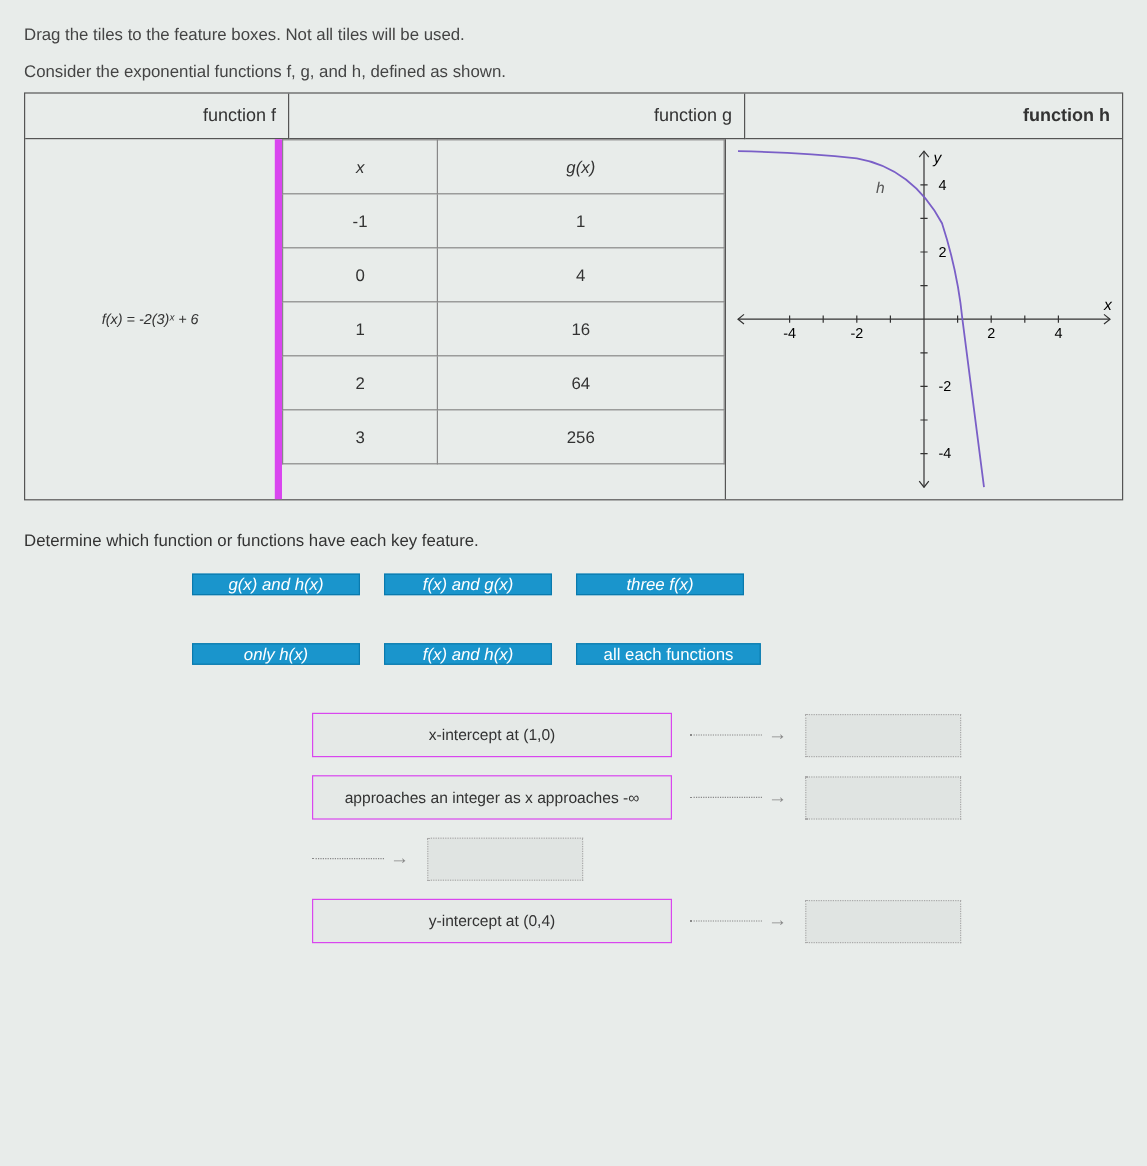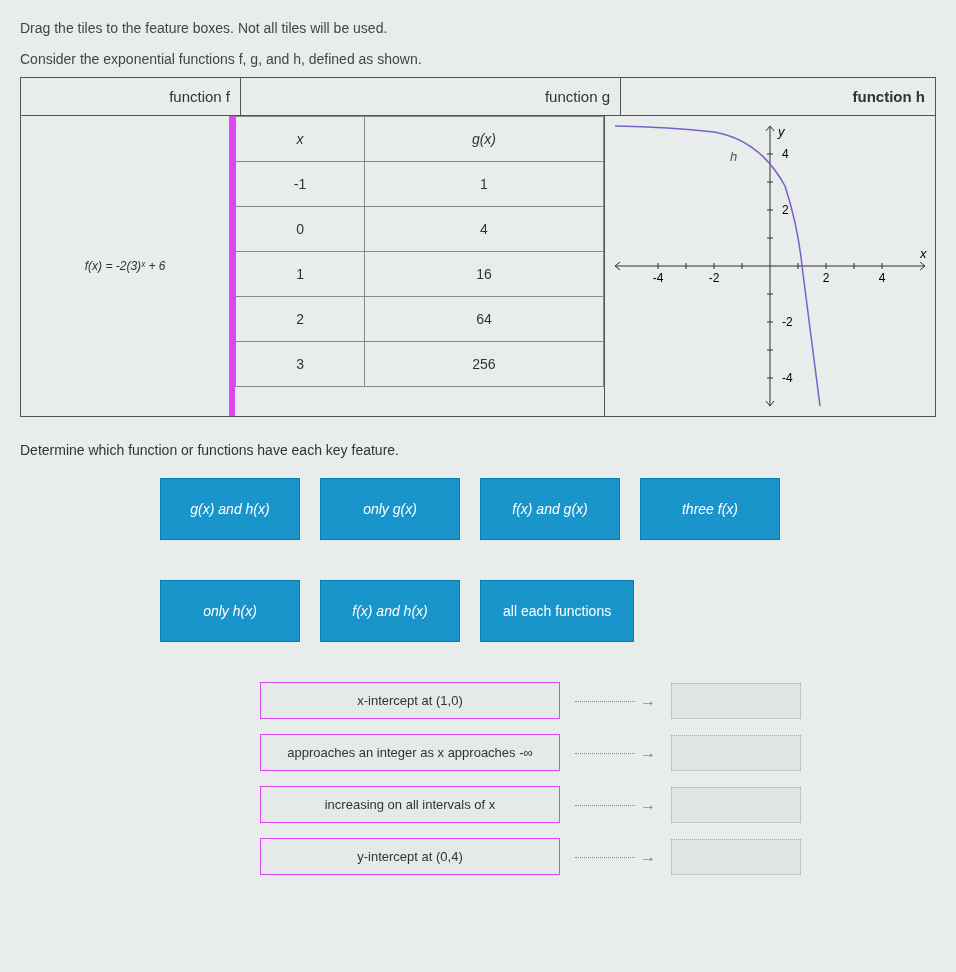--- a/index.html
+++ b/index.html
@@ -55,21 +55,21 @@
   .g-table .xcol { width: 35%; }
   
   .graph-cell { flex: 1; padding: 5px; position: relative; }
   
   .determine { margin: 20px 0; font-size: 14px; }
   
   .tiles-container { display: flex; flex-wrap: wrap; gap: 20px; padding-left: 140px; margin-bottom: 40px; }
   .tile {
     background: #1a95cc;
     color: #fff;
-    padding: 22px 22px;
+    padding: 0 22px;
     font-size: 14px;
     font-style: italic;
     cursor: move;
     min-width: 140px;
     text-align: center;
     border: 1px solid #0a7aad;
   }
   
   .drop-area { padding-left: 240px; }
   .drop-row {
@@ -189,42 +189,40 @@
         </g>
       </svg>
     </div>
   </div>
 </div>
 
 <div class="determine">Determine which function or functions have each key feature.</div>
 
 <div class="tiles-container">
   <div class="tile">g(x) and h(x)</div>
-  <div class="tile">only g(x)</div>
   <div class="tile">f(x) and g(x)</div>
   <div class="tile">three f(x)</div>
   <div style="flex-basis:100%;height:0;"></div>
   <div class="tile">only h(x)</div>
   <div class="tile">f(x) and h(x)</div>
   <div class="tile" style="font-style:normal;">all each functions</div>
 </div>
 
 <div class="drop-area">
   <div class="drop-row">
     <div class="feature-box">x-intercept at (1,0)</div>
     <div class="arrow">→</div>
     <div class="drop-target"></div>
   </div>
   <div class="drop-row">
     <div class="feature-box">approaches an integer as x approaches -∞</div>
     <div class="arrow">→</div>
     <div class="drop-target"></div>
   </div>
   <div class="drop-row">
-    <div class="feature-box">increasing on all intervals of x</div>
     <div class="arrow">→</div>
     <div class="drop-target"></div>
   </div>
   <div class="drop-row">
     <div class="feature-box">y-intercept at (0,4)</div>
     <div class="arrow">→</div>
     <div class="drop-target"></div>
   </div>
 </div>
 

